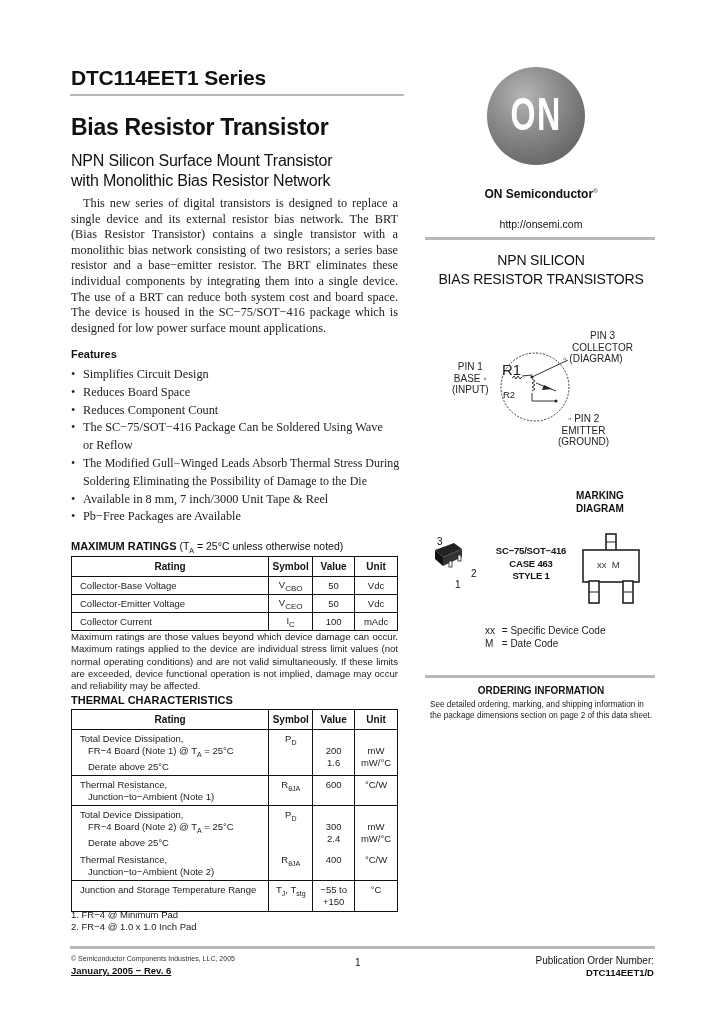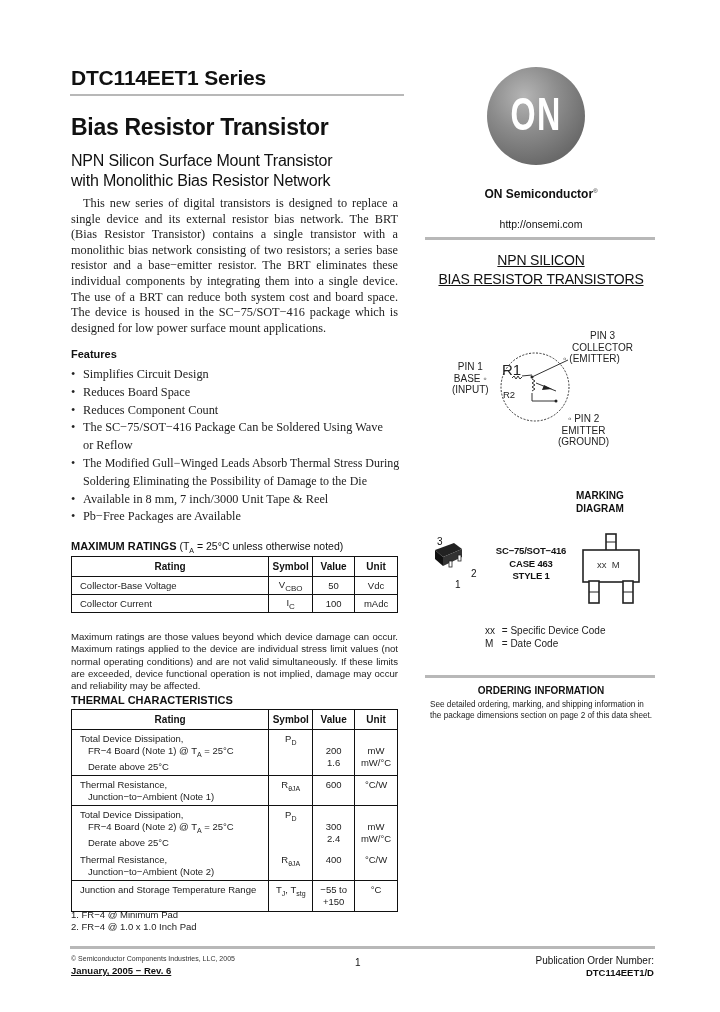--- a/index.html
+++ b/index.html
@@ -48,21 +48,21 @@
 
   
   #logo { left: 487px; top: 67px; width: 98px; height: 98px; border-radius: 50%;
           background: radial-gradient(circle at 38% 30%, #b5b5b5 0%, #8c8c8c 38%, #6a6a6a 75%, #5a5a5a 100%); }
   #logo-text { position: absolute; left: 0; top: 20px; width: 98px; text-align: center; color: #fff;
                font-size: 46px; font-weight: bold; letter-spacing: 2px; transform: scaleX(0.7); font-family: "Liberation Sans Narrow","Liberation Sans", sans-serif; }
   #brand { left: 426px; top: 187px; width: 230px; text-align: center; font-size: 12px; font-weight: bold; }
   #brand sup { font-size: 6px; font-weight: normal; }
   #url { left: 426px; top: 218px; width: 230px; text-align: center; font-size: 10.5px; }
   #right-rule1 { left: 425px; top: 237px; width: 230px; height: 3px; background: #b8b8b8; }
-  #right-heading { left: 426px; top: 251px; width: 230px; text-align: center; font-size: 14px; line-height: 19px; letter-spacing: -0.2px; text-decoration: underline; }
+  #right-heading { left: 426px; top: 251px; width: 230px; text-align: center; font-size: 14px; line-height: 19px; letter-spacing: -0.2px; }
 
   .diag-label { font-size: 10px; line-height: 11.5px; text-align: center; color: #222; }
 
   #marking-title { left: 576px; top: 489px; font-size: 10px; font-weight: bold; line-height: 13px; text-align: center; }
   #package-name { left: 486px; top: 545px; width: 90px; text-align: center; font-size: 9.5px; font-weight: bold; line-height: 12.5px; letter-spacing: -0.2px; }
 
   #legend { left: 485px; top: 625px; font-size: 10px; line-height: 12.5px; color: #222; }
   #legend .k { display: inline-block; width: 14px; }
 
   #right-rule2 { left: 425px; top: 675px; width: 230px; height: 3px; background: #b8b8b8; }
@@ -115,20 +115,26 @@
   <tbody>
       <tr>
     <th>Rating</th>
     <th>Symbol</th>
     <th>Value</th>
     <th>Unit</th>
   </tr>
   <tr>
     <td class="rating">Collector-Base Voltage</td>
     <td class="c"><span>V</span><sub style="font-size:8px">CBO</sub></td>
+    <td class="c">50</td>
+    <td class="c">Vdc</td>
+  </tr>
+  <tr>
+    <td class="rating">Collector-Emitter Voltage</td>
+    <td class="c"><span>V</span><sub style="font-size:8px">CEO</sub></td>
     <td class="c">50</td>
     <td class="c">Vdc</td>
   </tr>
   <tr>
     <td class="rating">Collector Current</td>
     <td class="c"><span>I</span><sub style="font-size:8px">C</sub></td>
     <td class="c">100</td>
     <td class="c">mAdc</td>
   </tr>
 </tbody>
@@ -224,21 +230,21 @@
   <line x1="42" y1="56" x2="66" y2="56" stroke="#333" stroke-width="1"></line>
   <circle cx="66" cy="56" r="1.5" fill="#222"></circle>
   <line x1="46" y1="38" x2="66" y2="46" stroke="#333" stroke-width="1"></line>
   <polygon points="54,40 62,44 52,45" fill="#222"></polygon>
 </svg>
 <div class="abs diag-label" style="left:572px;top:330px;">
   <div>PIN 3</div>
   <div>COLLECTOR</div>
 </div>
 <div class="abs diag-label" style="left:563px;top:353px;">
-  <span>◦</span> <span>(EMITTER)</span>
+  <span>◦</span> <span>(DIAGRAM)</span>
 </div>
 <div class="abs diag-label" style="left:452px;top:361px;">
   <div>PIN 1</div>
   <div><span>BASE</span> <span>◦</span></div>
   <div>(INPUT)</div>
 </div>
 <div class="abs diag-label" style="left:502px;top:364px;font-size:15px;text-align:center;">R1</div>
 <div class="abs diag-label" style="left:503px;top:389px;font-size:9.5px;">R2</div>
 <div class="abs diag-label" style="left:558px;top:413px;">
   <div><span>◦</span> <span>PIN 2</span></div>

